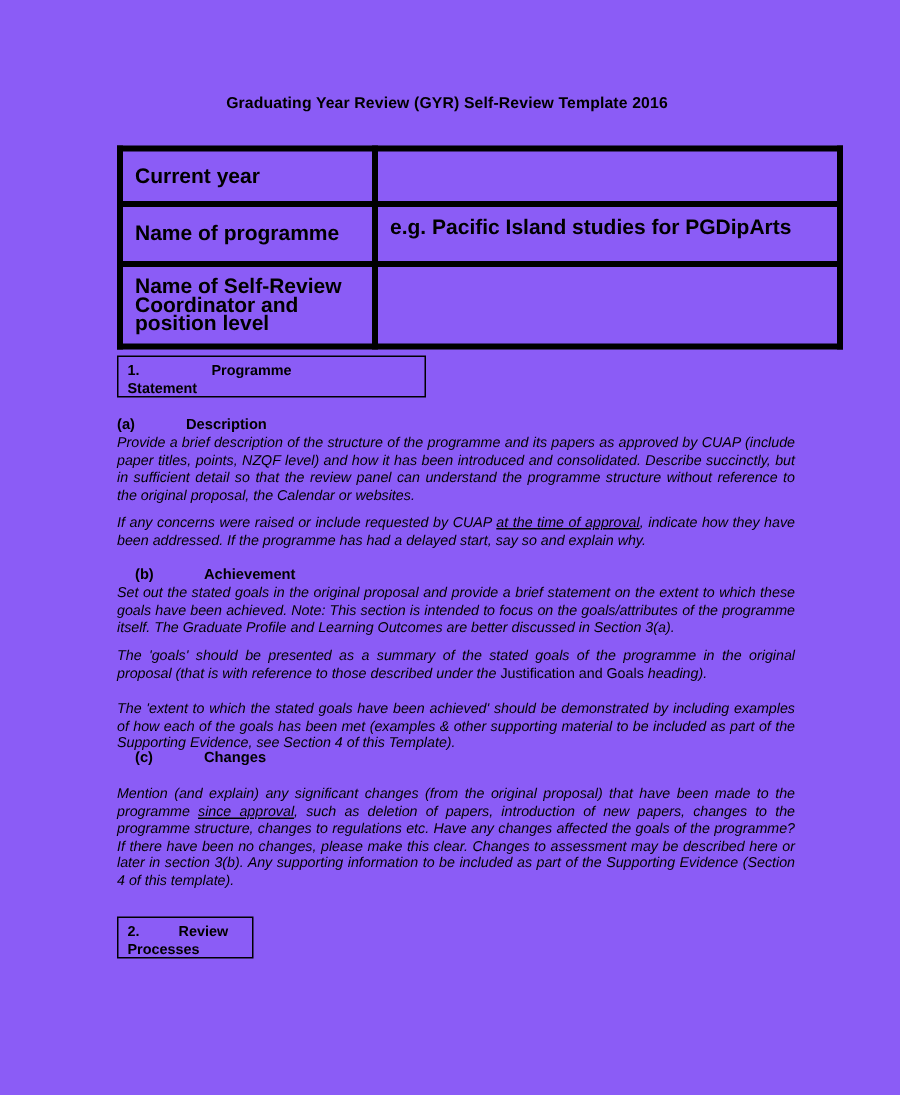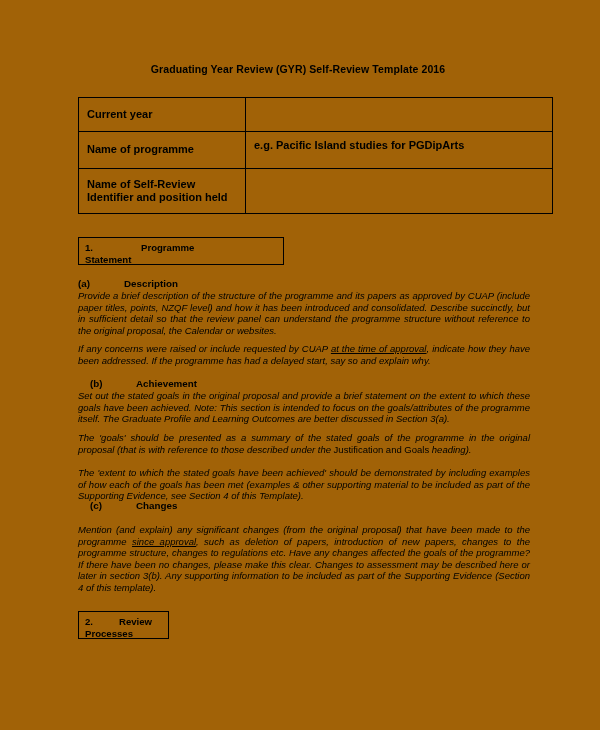--- a/index.html
+++ b/index.html
@@ -12,21 +12,21 @@
     height: 730px;
     position: relative;
     font-family: "Liberation Sans", sans-serif;
     color: #000000;
     overflow: hidden;
   }
 
   .page {
     position: absolute;
     inset: 0;
-    background: #a16207;
+    background: #8b5cf6;
     padding-left: 42px;
   }
 
   
   .doc-title {
     position: absolute;
     left: 78px;
     top: 63px;
     width: 440px;
     text-align: center;
@@ -39,24 +39,24 @@
   
   .info-table {
     position: absolute;
     left: 78px;
     top: 97px;
     width: 440px;
     border-collapse: collapse;
     table-layout: fixed;
   }
   .info-table td {
-    border: 1px solid #000000;
+    border: 4px solid #000000;
     vertical-align: middle;
     padding: 6px 8px 7px 8px;
-    font-size: 11px;
+    font-size: 14px;
     font-weight: bold;
     line-height: 12.5px;
   }
   .info-table td.label-cell { width: 150px; }
   .info-table td.value-cell { width: 290px; }
   .info-table tr.r1 td { height: 20px; }
   .info-table tr.r2 td { height: 22px; }
   .info-table tr.r3 td { height: 30px; }
   .info-table tr.r4 td { height: 30px; }
   .info-table td.value-cell { vertical-align: top; padding-top: 7px; }
@@ -138,21 +138,21 @@
     <tbody>
       <tr class="r1">
         <td class="label-cell">Current year</td>
         <td class="value-cell"></td>
       </tr>
       <tr class="r2">
         <td class="label-cell">Name of programme</td>
         <td class="value-cell">e.g. Pacific Island studies for PGDipArts</td>
       </tr>
       <tr class="r4">
-        <td class="label-cell">Name of Self-Review Identifier and position held</td>
+        <td class="label-cell">Name of Self-Review Coordinator and position level</td>
         <td class="value-cell"></td>
       </tr>
     </tbody>
   </table>
 
   <div class="section-box" id="section-box-1"><span class="num">1.</span><span class="gap"></span><span>Programme</span><br><span>Statement</span></div>
 
   <div class="sub-head" id="head-a"><span class="tag">(a)</span><span>Description</span></div>
 
   <div class="para" id="para-a1"><span>Provide a brief description of the structure of the programme and its papers as approved by CUAP (include paper titles, points, NZQF level) and how it has been introduced and consolidated.  Describe succinctly, but in sufficient detail so that the review panel can understand the programme structure without reference to the original proposal, the Calendar or websites.</span></div>

